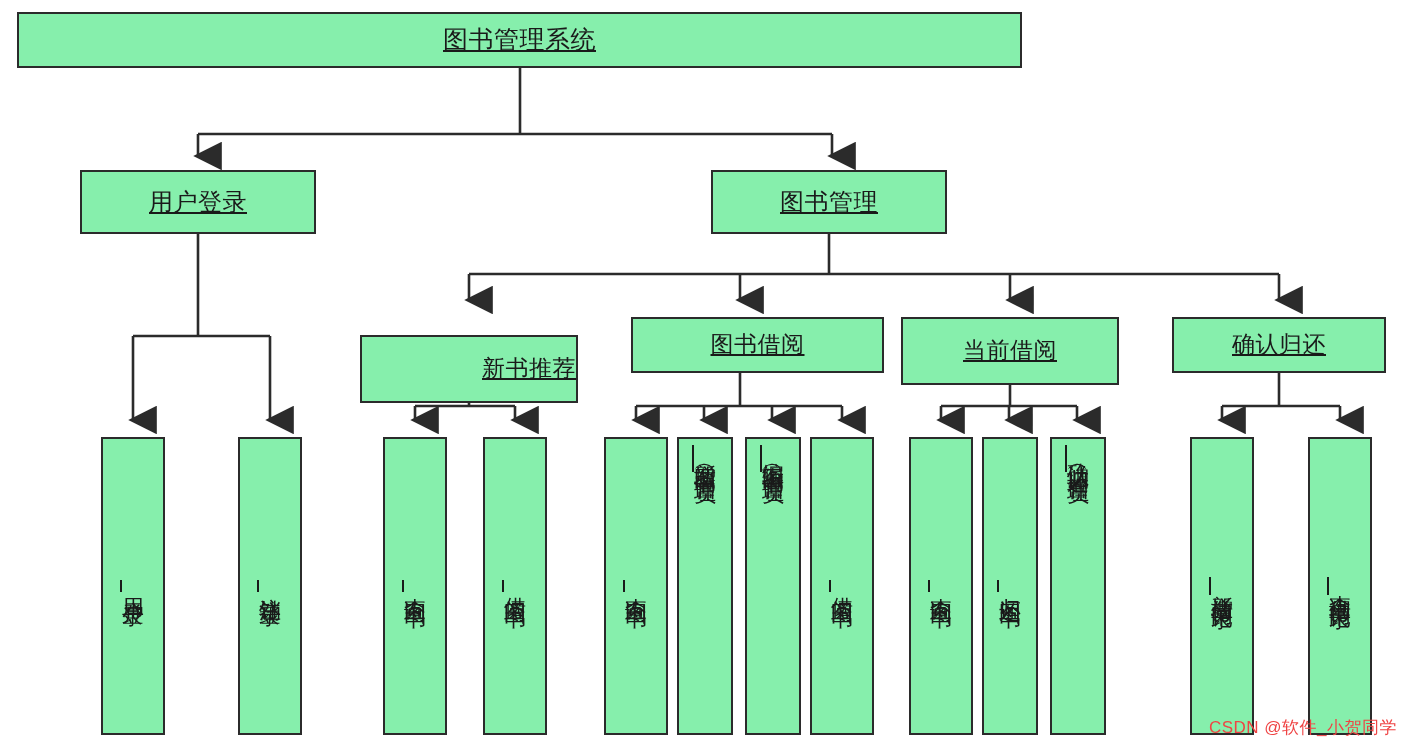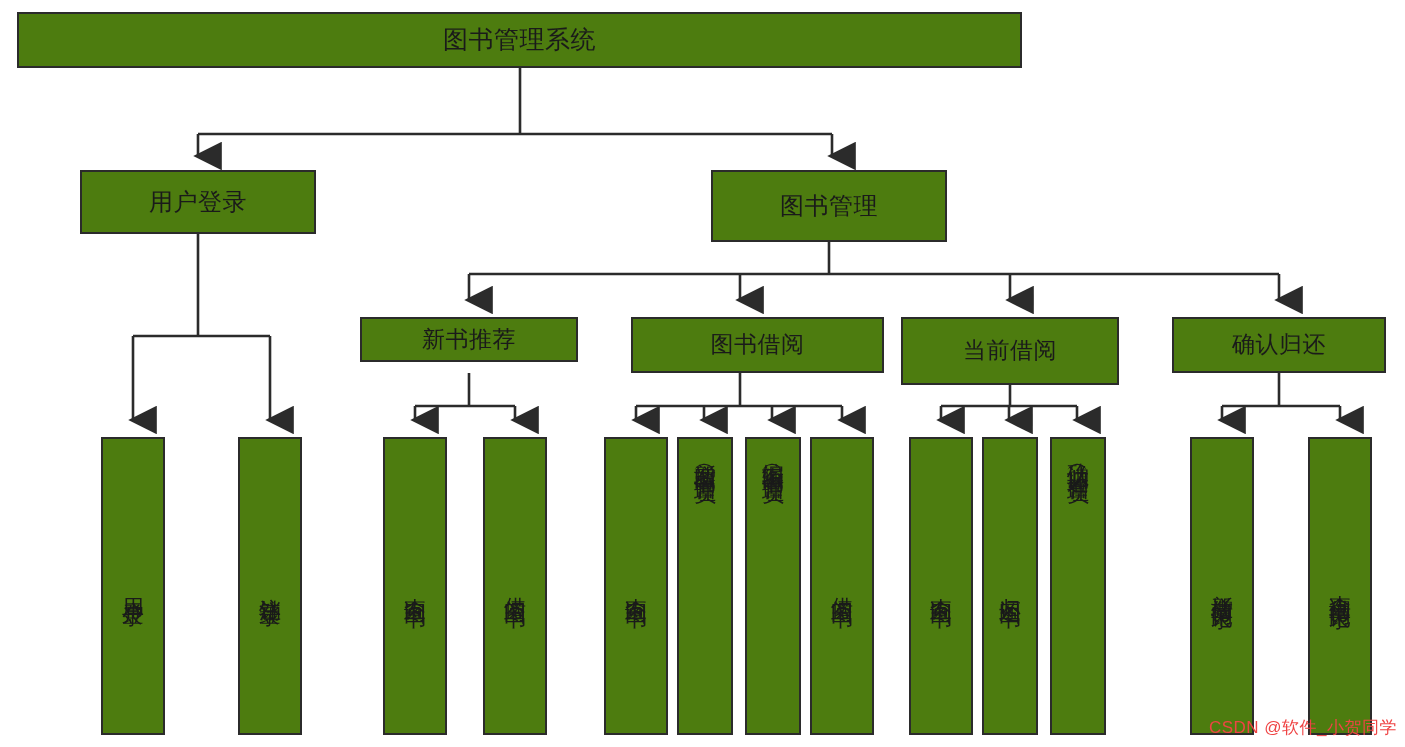--- a/index.html
+++ b/index.html
@@ -23,26 +23,27 @@
     left: 0;
     top: 0;
     width: 1405px;
     height: 747px;
     pointer-events: none;
   }
   .node {
     position: absolute;
     box-sizing: border-box;
     border: 2.5px solid #2b2b2b;
-    background: #4d7c0f;
+    background: #86efac;
     display: flex;
     align-items: center;
     justify-content: center;
     color: #1a1a1a;
     z-index: 2;
+    text-decoration: underline;
   }
   .node .lbl {
     display: block;
     line-height: 1.18;
     text-align: center;
     white-space: nowrap;
     letter-spacing: 0.5px;
   }
   .node.root .lbl { font-size: 25px; }
   .node.lvl2 .lbl { font-size: 24px; }
@@ -130,25 +131,25 @@
     </g>
   </svg>
 
   <div class="node root" style="left:17px; top:12px; width:1005px; height:56px;">
     <span class="lbl">图书管理系统</span>
   </div>
 
   <div class="node lvl2" style="left:80px; top:170px; width:236px; height:64px;">
     <span class="lbl">用户登录</span>
   </div>
-  <div class="node lvl2" style="left:711px; top:170px; width:236px; height:72px;">
+  <div class="node lvl2" style="left:711px; top:170px; width:236px; height:64px;">
     <span class="lbl">图书管理</span>
   </div>
 
-  <div class="node lvl3" style="left:360px; top:317px; width:218px; height:45px;">
+  <div class="node lvl3" style="left:360px; top:335px; width:218px; height:68px;justify-content:flex-end;">
     <span class="lbl">新书推荐</span>
   </div>
   <div class="node lvl3" style="left:631px; top:317px; width:253px; height:56px;">
     <span class="lbl">图书借阅</span>
   </div>
   <div class="node lvl3" style="left:901px; top:317px; width:218px; height:68px;">
     <span class="lbl">当前借阅</span>
   </div>
   <div class="node lvl3" style="left:1172px; top:317px; width:214px; height:56px;">
     <span class="lbl">确认归还</span>

